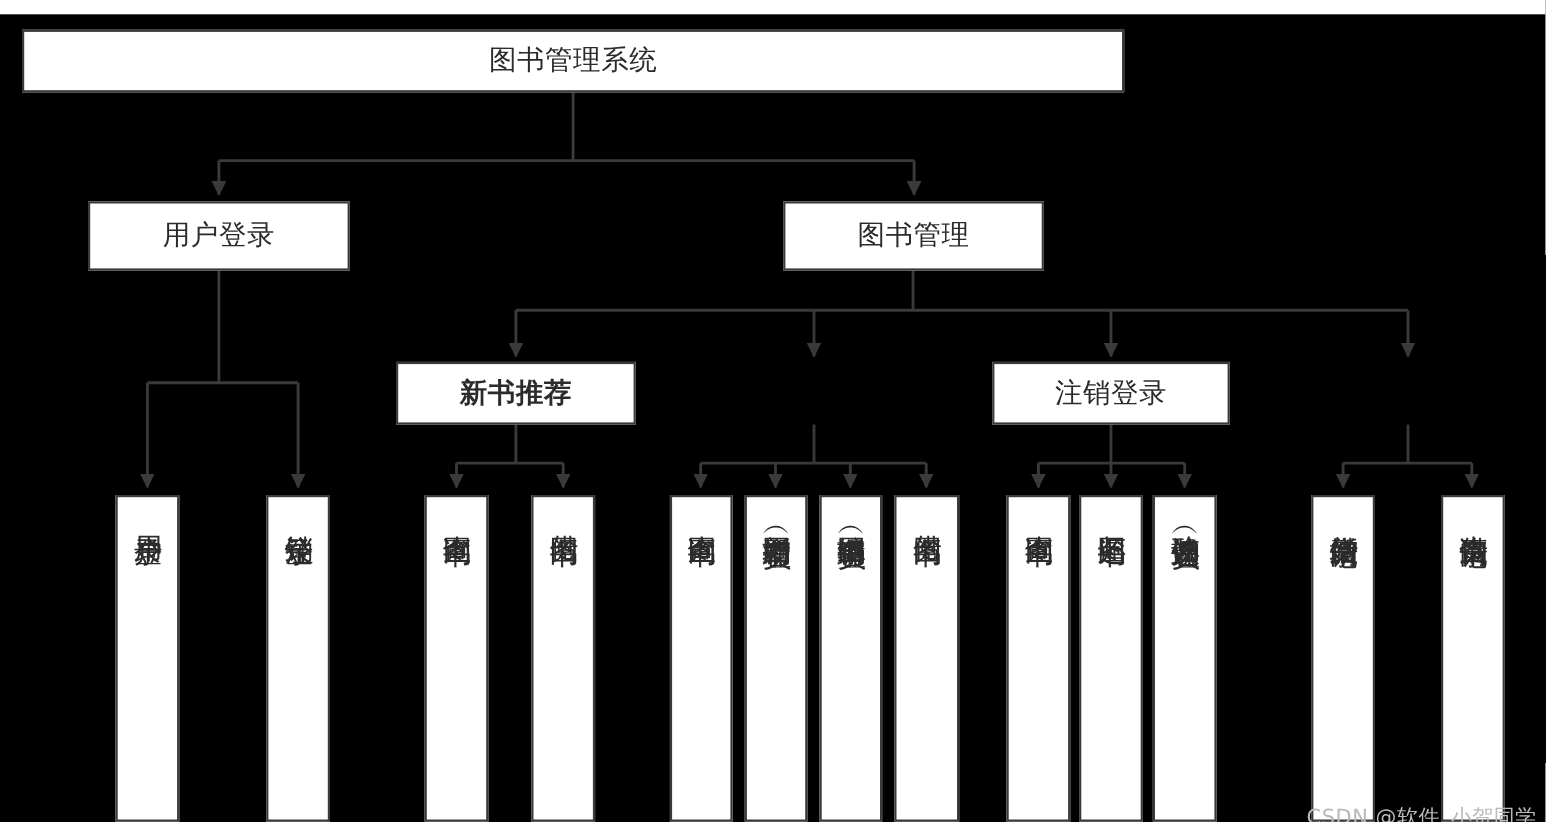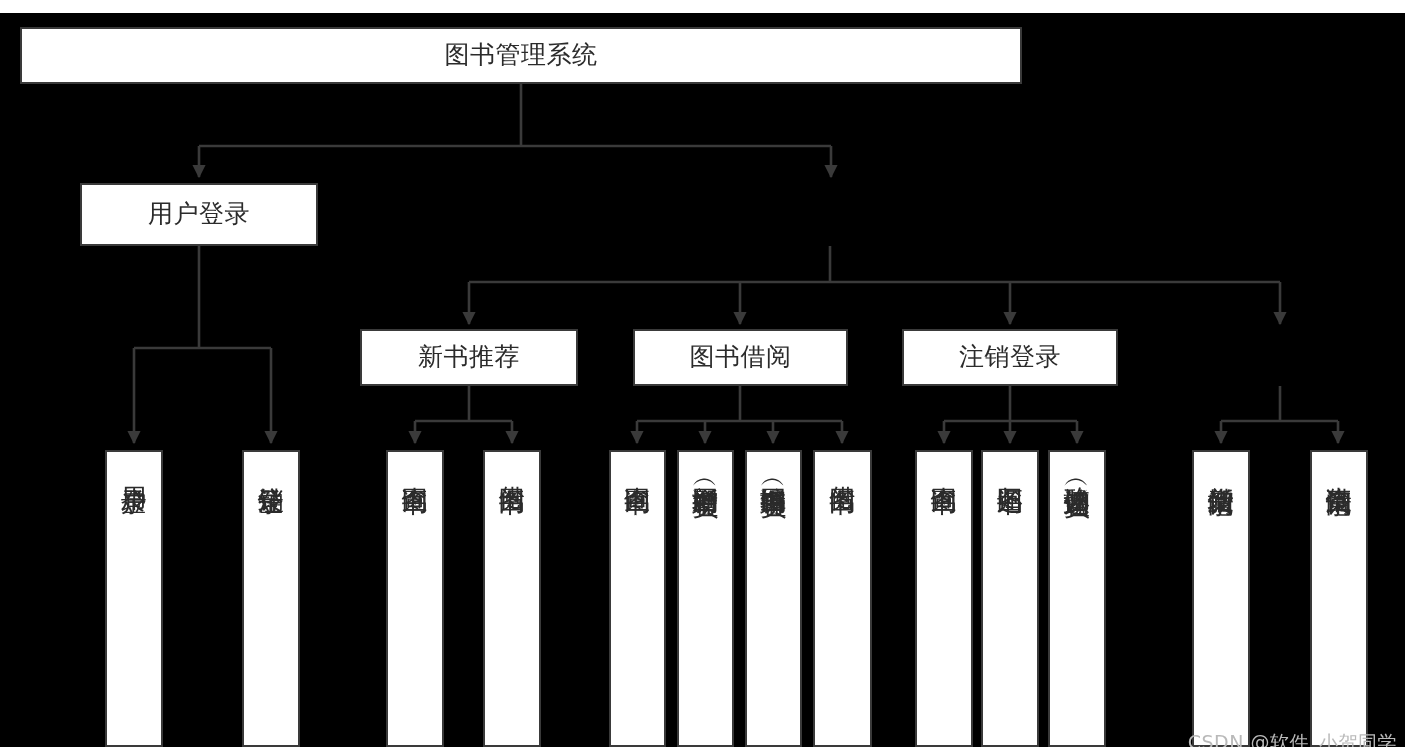--- a/index.html
+++ b/index.html
@@ -129,26 +129,26 @@
     </g>
   </svg>
 
   <div class="node root" style="left:20px; top:14px; width:1002px; height:57px;">
     <span class="lbl">图书管理系统</span>
   </div>
 
   <div class="node h" style="left:80px; top:170px; width:238px; height:63px;">
     <span class="lbl">用户登录</span>
   </div>
+  <div class="node h" style="left:712px; top:170px; width:237px; height:63px;">
+    <span class="lbl">图书管理</span>
+  </div>
 
-  <div class="node h" style="left:360px; top:316px; width:218px; height:57px;">
+  <div class="node h" style="left:360px; top:316px; width:218px; height:57px;font-weight:bold;">
     <span class="lbl">新书推荐</span>
-  </div>
-  <div class="node h" style="left:633px; top:316px; width:215px; height:57px;">
-    <span class="lbl">图书借阅</span>
   </div>
   <div class="node h" style="left:902px; top:316px; width:216px; height:57px;">
     <span class="lbl">注销登录</span>
   </div>
 
   <div class="node v" style="left:105px; top:437px; width:58px; height:297px;">
     <span class="lbl">用户登录</span>
   </div>
   <div class="node v" style="left:242px; top:437px; width:58px; height:297px;">
     <span class="lbl">注销登录</span>

